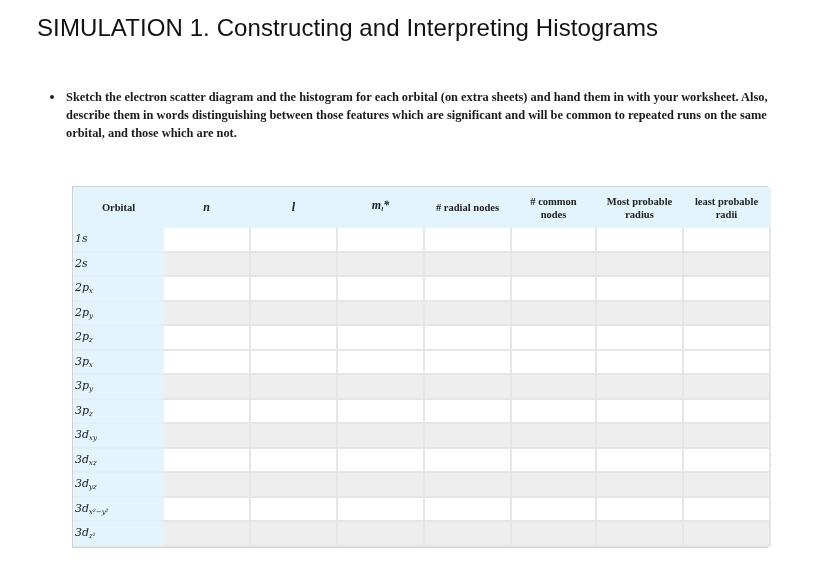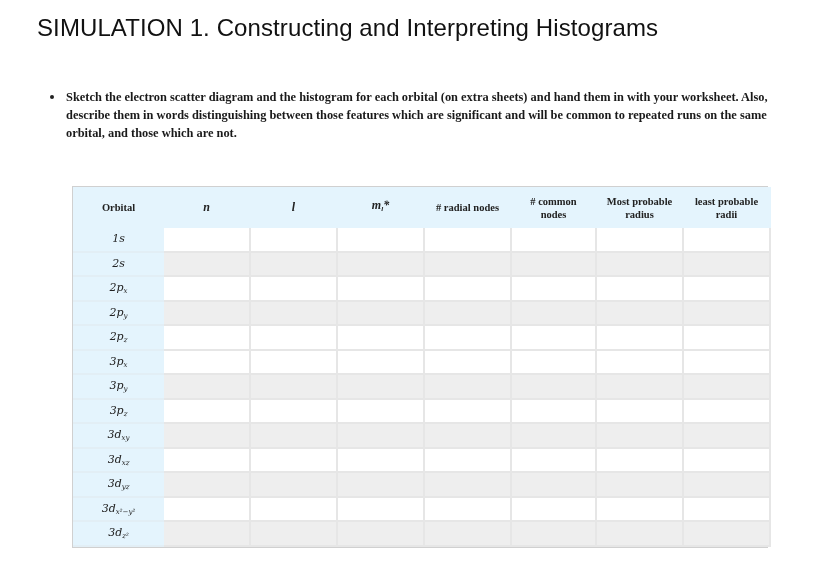--- a/index.html
+++ b/index.html
@@ -33,21 +33,21 @@
   th, td { border: 2px solid #e6e6e6; }
   th {
     background: #e4f4fd; height: 39px;
     font-family: "Liberation Serif", serif; font-weight: bold;
     font-size: 10.5px; line-height: 13px; color: #222; text-align: center;
     vertical-align: middle; border-color: #e4f4fd;
   }
   th.italic { font-style: italic; font-size: 12px; }
   td { height: 24.5px; }
   td.orb {
-    background: #e4f4fd; text-align: center; vertical-align: middle;
+    background: #e4f4fd; vertical-align: middle;
     font-family: "DejaVu Serif", serif; font-style: italic;
     font-size: 11px; color: #222; border-color: #e4f4fd;
     border-bottom-color: #e2eef5;
   }
   tr.odd td.cell { background: #ffffff; }
   tr.even td.cell { background: #eeeeee; }
   td.cell { border-color: #e6e6e6; }
   .sub { font-size: 7px; vertical-align: -2px; }
 </style>
 </head>

